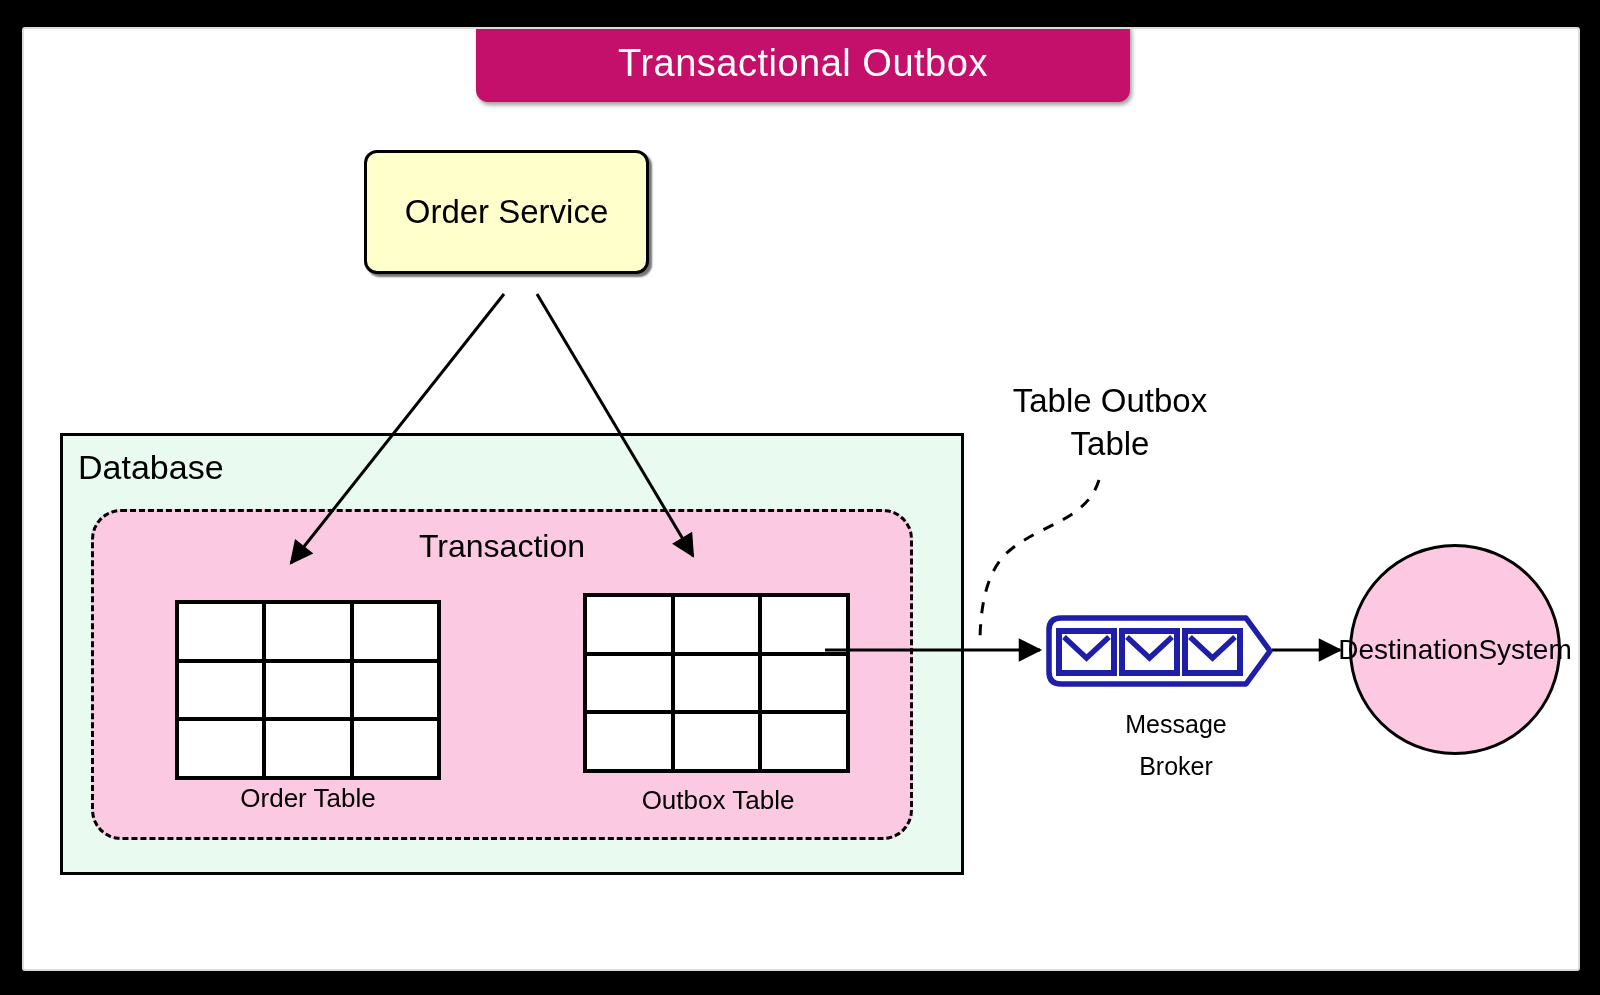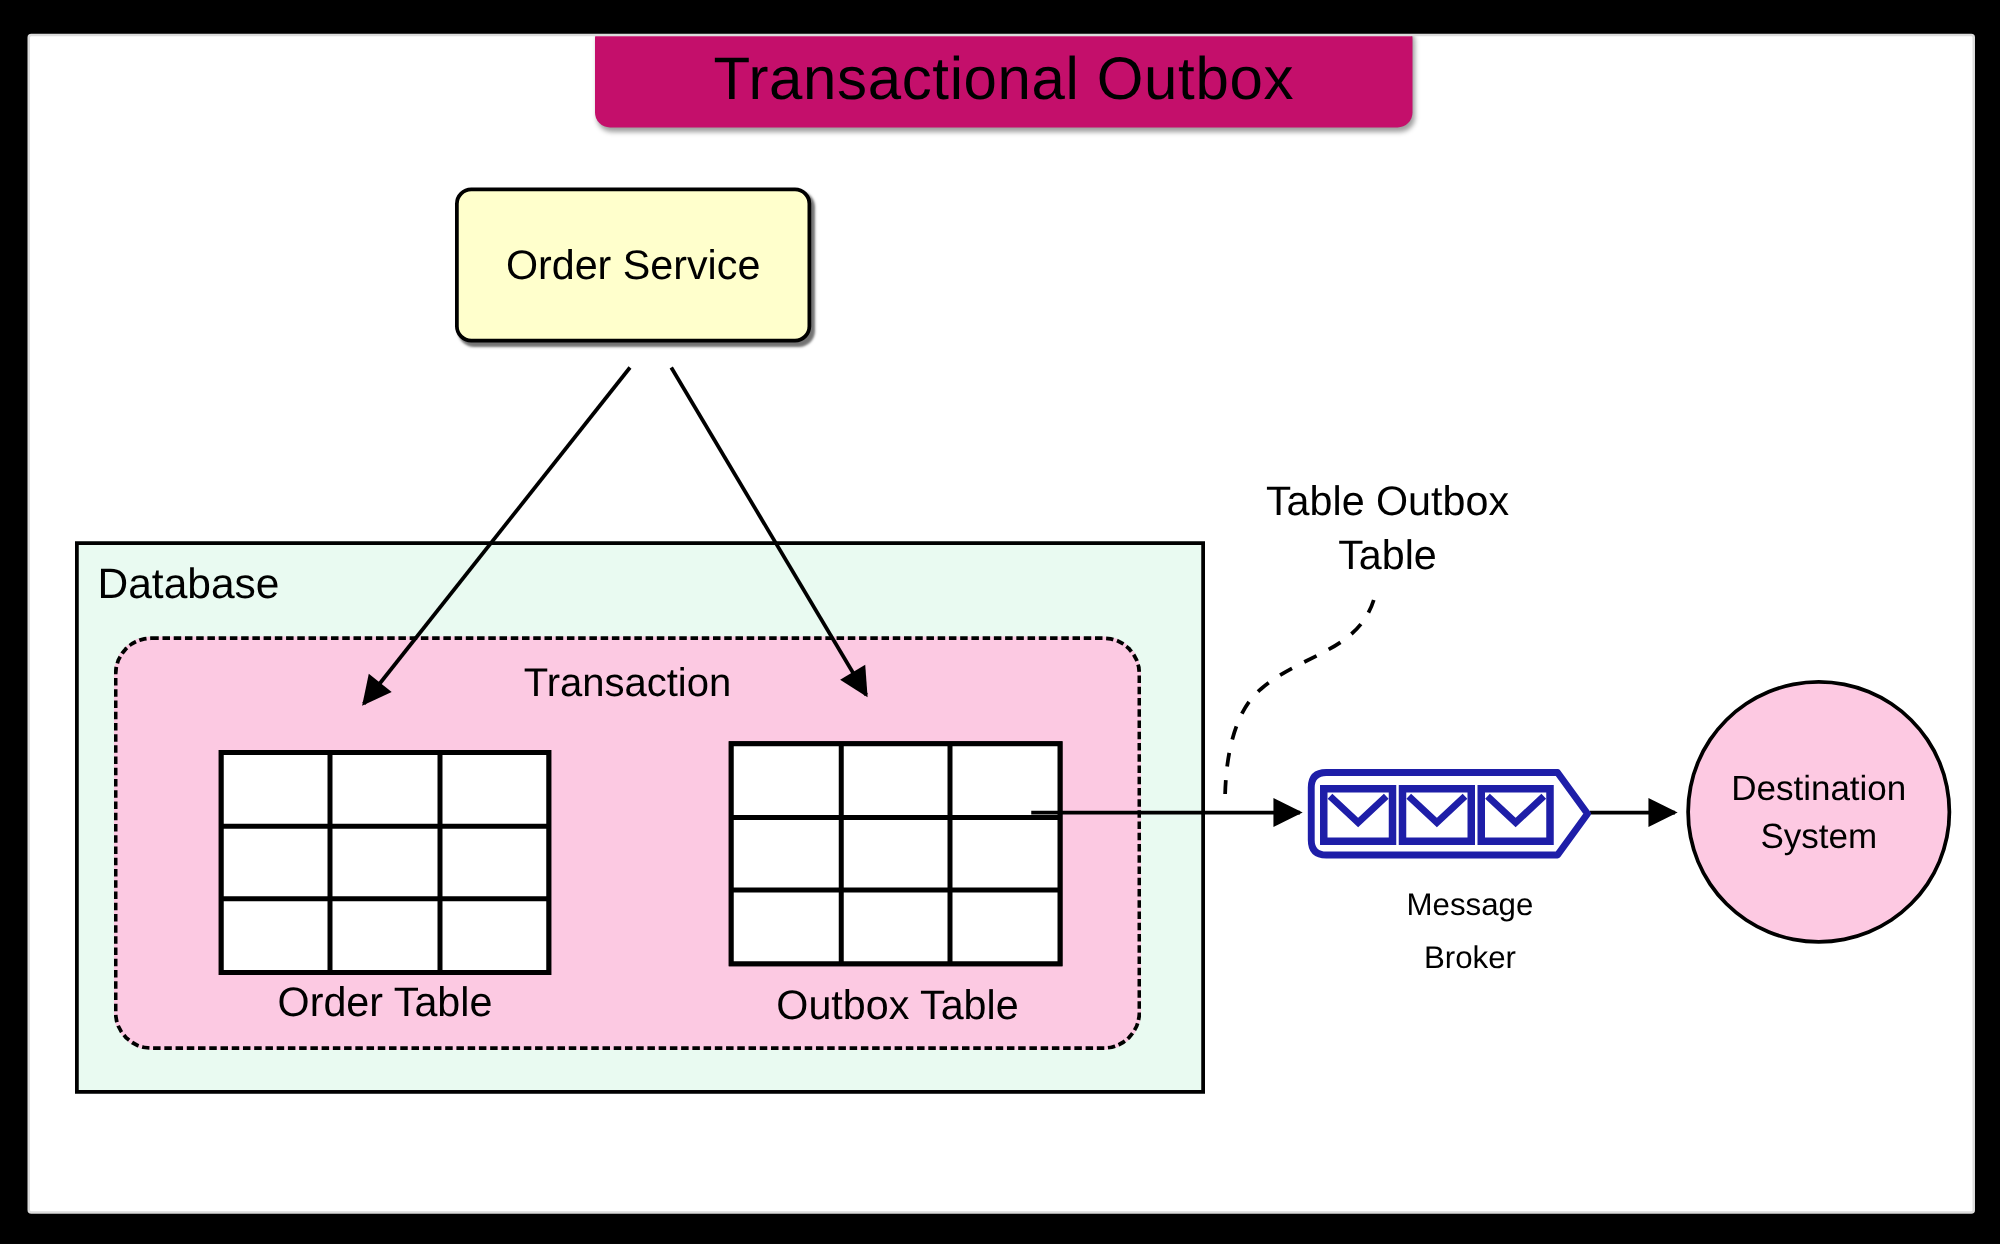--- a/index.html
+++ b/index.html
@@ -8,49 +8,49 @@
   }
   *{margin:0;padding:0;box-sizing:border-box;}
   html,body{width:1600px;height:995px;background:#000;font-family:"Liberation Sans","DejaVu Sans",sans-serif;color:#000;}
   .frame{position:absolute;left:0;top:0;width:1600px;height:995px;background:#000;}
   .card{position:absolute;left:22px;top:27px;width:1558px;height:944px;background:#fff;
         border:2px solid #dcdcdc;border-radius:3px;overflow:hidden;}
   
   .banner{position:absolute;left:452px;top:-10px;width:654px;height:83px;background:var(--banner_bg);
           border-radius:12px;display:flex;align-items:center;justify-content:center;
           box-shadow:2px 3px 4px rgba(0,0,0,.38);}
-  .banner span{color:#000000;font-size:48px;letter-spacing:.5px;padding-top:6px;}
+  .banner span{color:#ffffff;font-size:38px;letter-spacing:.5px;padding-top:6px;}
   
   .service{position:absolute;left:340px;top:121px;width:285px;height:124px;background:var(--service_fill);
            border:3px solid var(--line);border-radius:13px;display:flex;align-items:center;justify-content:center;
            font-size:33px;box-shadow:3px 3px 2px rgba(0,0,0,.55);}
   
   .database{position:absolute;left:36px;top:376px;width:904px;height:442px;background:var(--database_fill);
             border:3.5px solid var(--line);margin-top:28px;}
   .database-label{position:absolute;left:15px;top:12px;font-size:34px;}
   
   .transaction{position:absolute;left:28px;top:73px;width:822px;height:331px;background:var(--transaction_fill);
                border:3.5px dashed var(--line);border-radius:30px;}
   .transaction-label{position:absolute;left:0;top:16px;width:100%;text-align:center;font-size:32px;}
   
   .dbtable{position:absolute;display:grid;grid-template-columns:repeat(3,1fr);grid-template-rows:repeat(3,1fr);
            background:var(--line);border:4px solid var(--line);gap:4px;}
   .dbtable .cell{background:#fff;}
   .order-table{left:112px;top:164px;width:266px;height:180px;}
   .outbox-table{left:520px;top:157px;width:267px;height:180px;}
-  .table-label{position:absolute;font-size:33px;text-align:center;}
+  .table-label{position:absolute;font-size:26px;text-align:center;}
   .order-table-label{left:112px;top:347px;width:266px;}
   .outbox-table-label{left:505px;top:349px;width:300px;}
   
   .note{position:absolute;left:936px;top:350px;width:300px;text-align:center;font-size:33px;line-height:43px;}
   
   .broker-label{position:absolute;left:1030px;top:674px;width:244px;text-align:center;font-size:25px;line-height:42px;}
   
   .destination{position:absolute;left:1325px;top:515px;width:212px;height:211px;background:var(--destination_fill);
-               border:3px solid var(--line);border-radius:50%;display:flex;flex-direction:column;
+               border:3px solid var(--line);border-radius:50%;display:flex;flex-direction:row;
                align-items:center;justify-content:center;font-size:28px;line-height:38px;text-align:center;}
   svg.overlay{position:absolute;left:0;top:0;width:1558px;height:944px;pointer-events:none;}
 </style>
 </head>
 <body>
 
 <div class="frame">
   <div class="card">
 
     <div class="banner">

